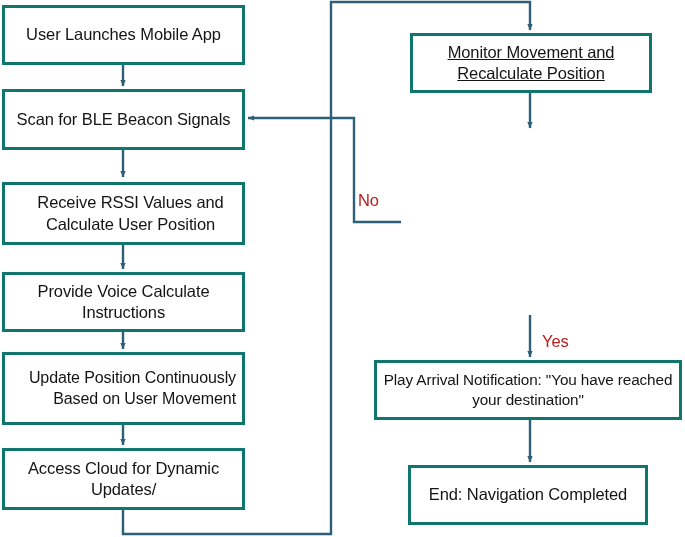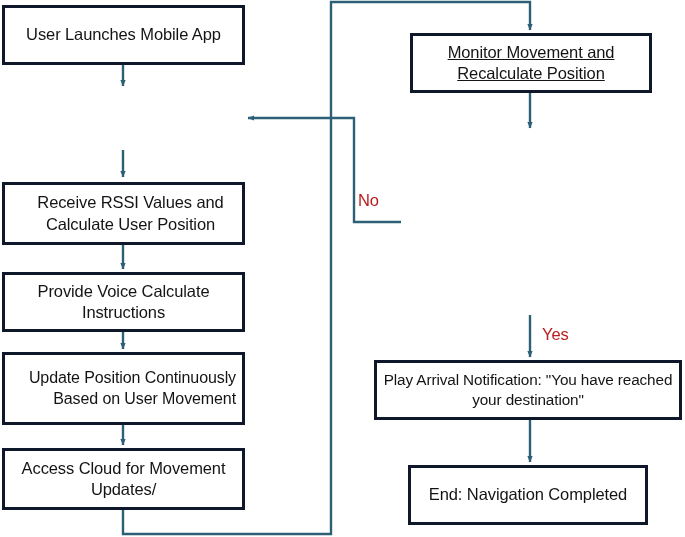--- a/index.html
+++ b/index.html
@@ -15,21 +15,21 @@
     position: relative;
     width: 685px;
     height: 537px;
     background: #ffffff;
     overflow: hidden;
   }
   .node {
     position: absolute;
     box-sizing: border-box;
     background: #ffffff;
-    border: 3px solid #0f172a;
+    border: 3px solid #0f766e;
     display: flex;
     align-items: center;
     justify-content: center;
     text-align: center;
     color: #141414;
     font-size: 16.5px;
     line-height: 1.28;
     letter-spacing: -0.1px;
     padding: 2px 6px;
   }
@@ -106,33 +106,34 @@
       <path d="M401,222 L354,222 L354,118 L248,118" marker-end="url(#arrow)"></path>
 
       <path d="M530,315 L530,357" marker-end="url(#arrow)"></path>
 
       <path d="M530,420 L530,462" marker-end="url(#arrow)"></path>
     </g>
   </svg>
 
   <div class="node" style="left:2px; top:5px; width:243px; height:60px;">User Launches Mobile App</div>
 
+  <div class="node" style="left:2px; top:89px; width:243px; height:61px;">Scan for BLE Beacon Signals</div>
 
   <div class="node" style="left:2px; top:182px; width:243px; height:63px;padding-left:20px;">Receive RSSI Values and Calculate User Position</div>
 
   <div class="node" style="left:2px; top:272px; width:243px; height:60px;">Provide Voice Calculate Instructions</div>
 
   <div class="node tight" style="left:2px; top:352px; width:243px; height:73px;">Update Position Continuously Based on User Movement</div>
 
-  <div class="node" style="left:2px; top:448px; width:243px; height:62px;">Access Cloud for Movement Updates/</div>
+  <div class="node" style="left:2px; top:448px; width:243px; height:62px;">Access Cloud for Dynamic Updates/</div>
 
   <div class="node" style="left:410px; top:33px; width:242px; height:60px;text-decoration:underline;">Monitor Movement and Recalculate Position</div>
 
 
   <div class="node small" style="left:374px; top:360px; width:308px; height:60px;">Play Arrival Notification: "You have reached your destination"</div>
 
   <div class="node" style="left:408px; top:465px; width:240px; height:60px;">End: Navigation Completed</div>
 
   <span class="edge-label" style="left:358px; top:191px;">No</span>
 
-  <span class="edge-label" style="left:542px; top:325px;">Yes</span>
+  <span class="edge-label" style="left:542px; top:332px;">Yes</span>
 
 </div>
 
 </body></html>

